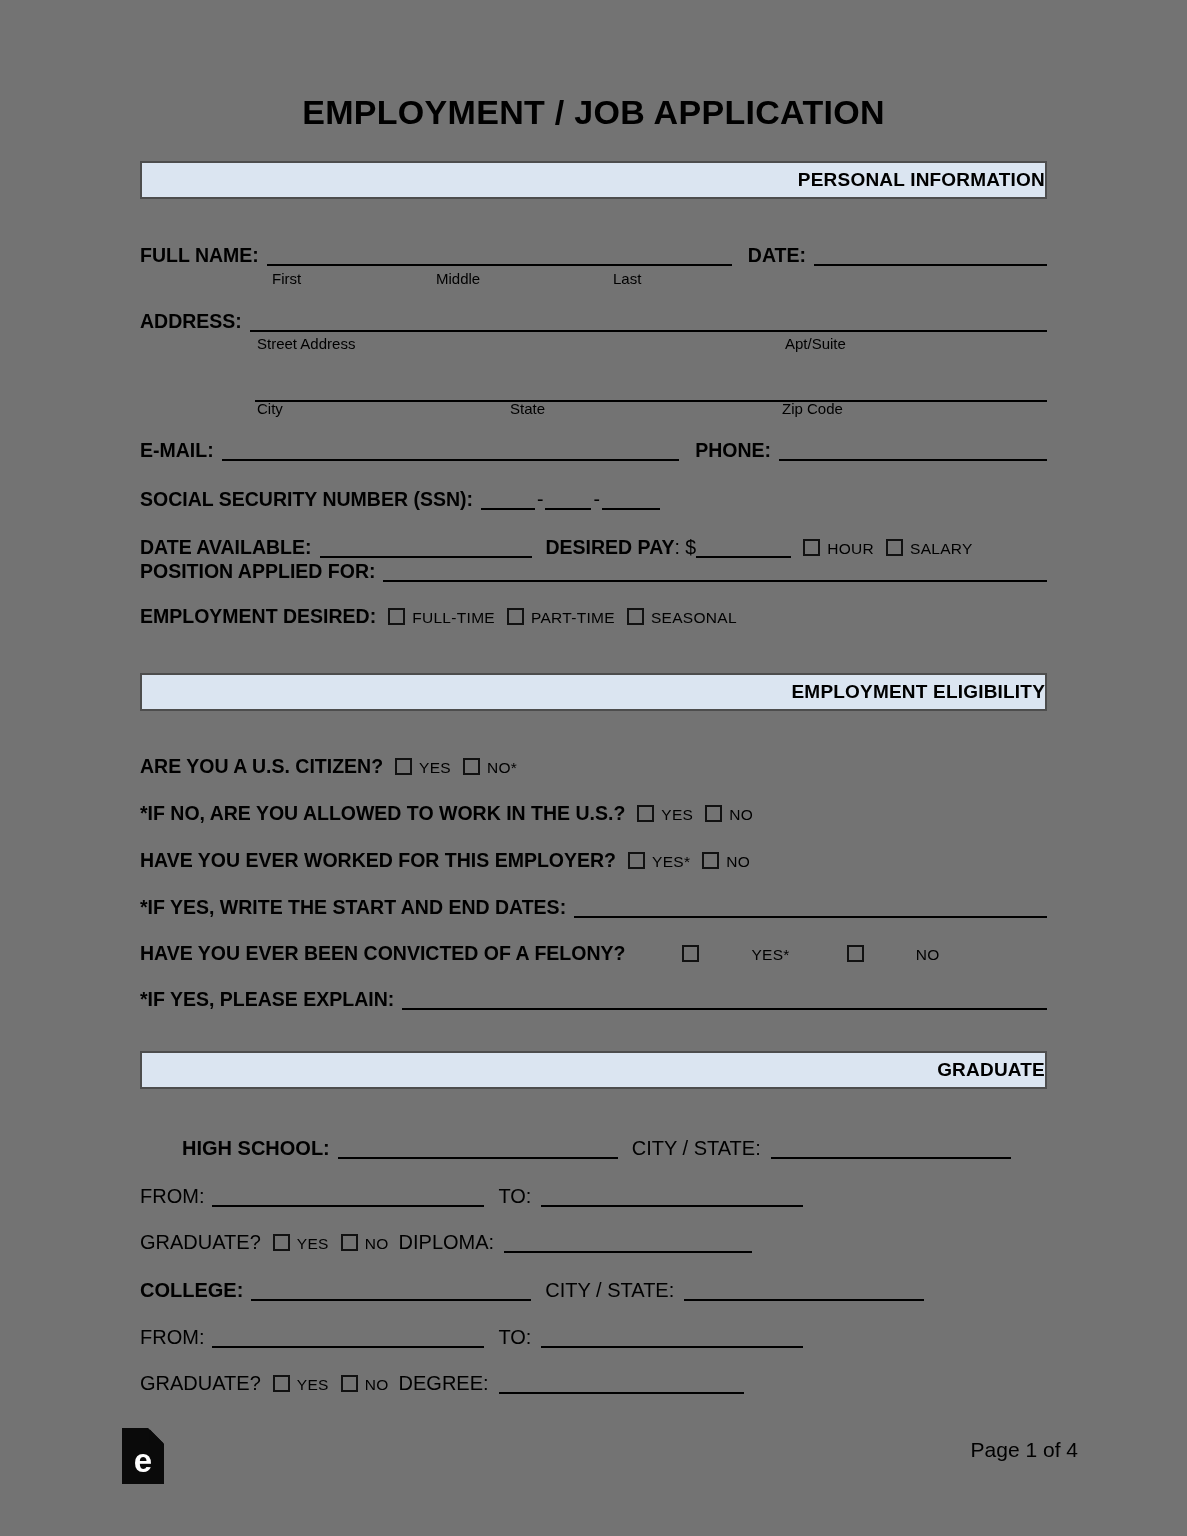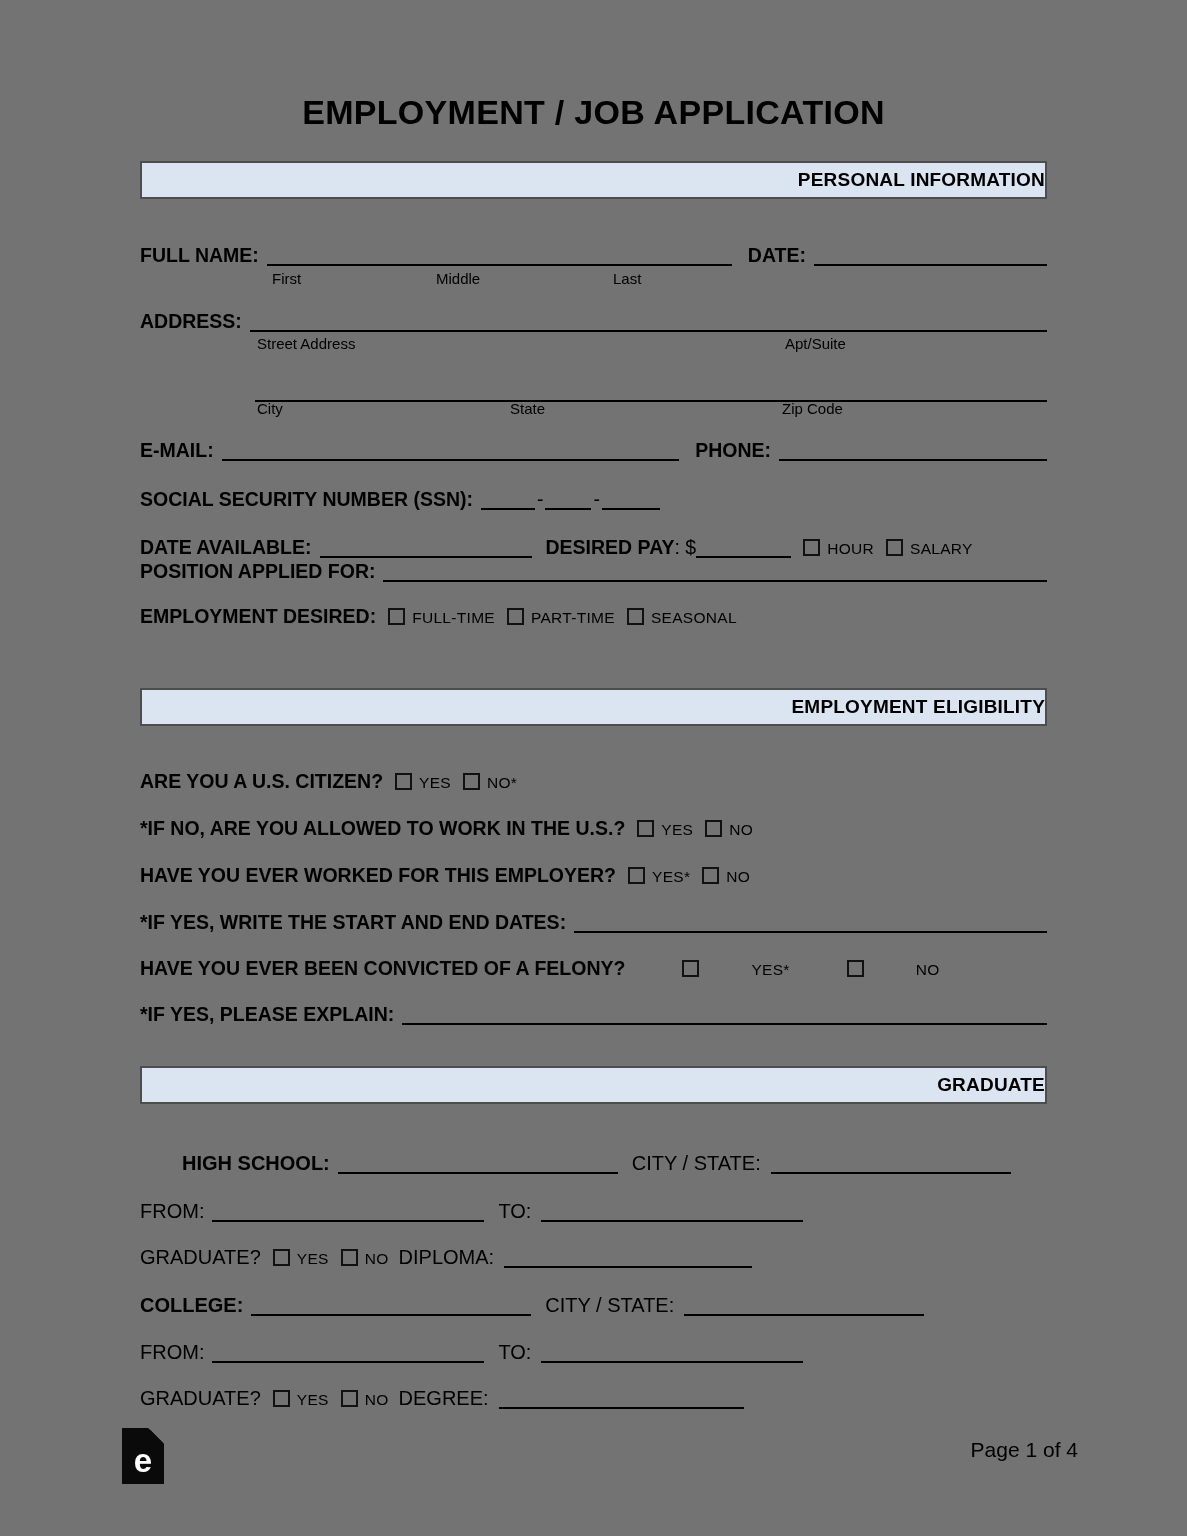--- a/index.html
+++ b/index.html
@@ -128,21 +128,21 @@
     <div class="row" style="margin-top:22px;">
       <span>EMPLOYMENT DESIRED:</span>
       <span class="cb"></span>
       <span class="opt">FULL-TIME</span>
       <span class="cb"></span>
       <span class="opt">PART-TIME</span>
       <span class="cb"></span>
       <span class="opt">SEASONAL</span>
     </div>
 
-    <div class="section-bar" style="margin-top:60px;">
+    <div class="section-bar" style="margin-top:45px;">
       <span>EMPLOYMENT ELIGIBILITY</span>
     </div>
 
     <div class="row" style="margin-top:44px;">
       <span>ARE YOU A U.S. CITIZEN?</span>
       <span class="cb"></span>
       <span class="opt">YES</span>
       <span class="cb"></span>
       <span class="opt">NO*</span>
     </div>

